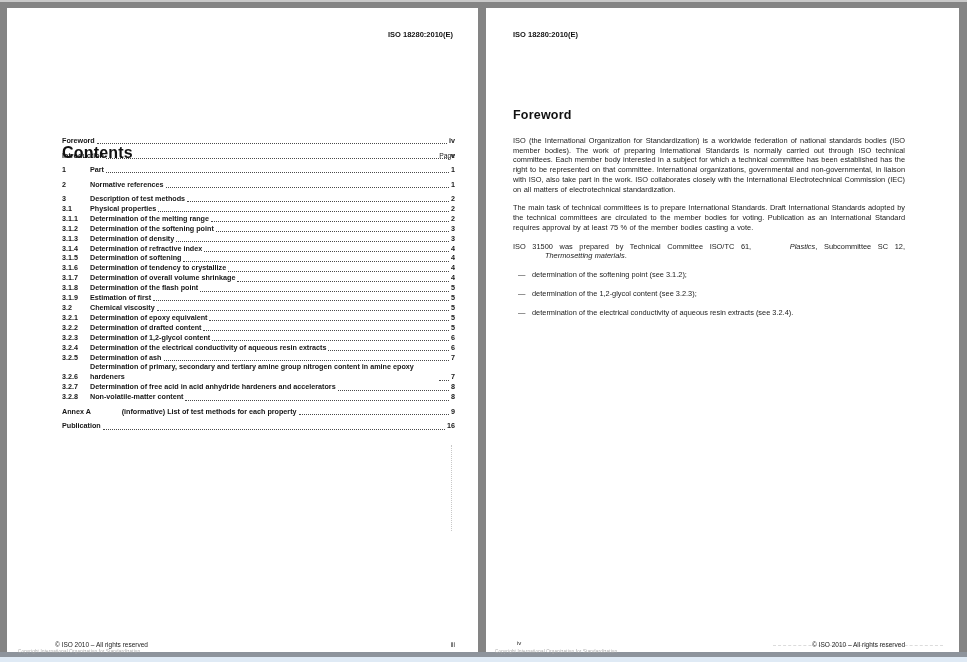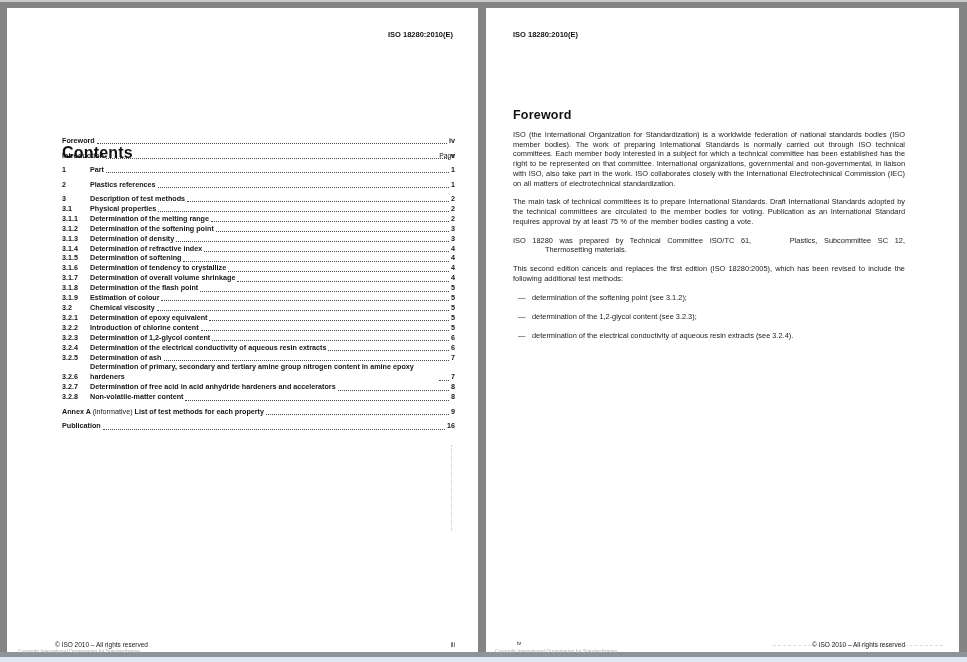--- a/index.html
+++ b/index.html
@@ -40,35 +40,35 @@
   .toc-row.gap{margin-top:4.6px;}
   .toc-num{flex:0 0 28px;}
   .toc-title{flex:0 1 auto;min-width:0;}
   .toc-leader{flex:1 1 10px;min-width:10px;border-bottom:1px dotted #4a4a4a;margin:0 2px 1.5px 2px;height:0;}
   .toc-page{flex:0 0 auto;}
 
   .v-dots{left:444px;top:437px;width:0;height:86px;border-left:1px dotted #c8c8c8;}
 
   
   .fw-title{left:27px;top:100px;font-size:12.5px;font-weight:bold;letter-spacing:.2px;}
-  #fw-body{left:27px;top:122px;width:392px;font-size:7.4px;line-height:9.7px;color:#1a1a1a;}
+  #fw-body{left:27px;top:128px;width:392px;font-size:7.4px;line-height:9.7px;color:#1a1a1a;}
   #fw-body p{margin:0 0 9.2px 0;text-align:justify;word-spacing:.4px;}
   .bullet{display:flex;margin:0 0 9.2px 0;padding-left:5px;}
   .bullet .dash{flex:0 0 14px;}
   .bullet .btxt{flex:1;}
 
   
   .footer-l{left:48px;right:23px;top:633px;display:flex;justify-content:space-between;font-size:6.5px;color:#1a1a1a;}
   .footer-r-num{left:31px;top:632px;font-size:6px;color:#1a1a1a;}
   .footer-r-copy{right:54px;top:633px;font-size:6.5px;color:#1a1a1a;white-space:nowrap;}
   .watermark{font-size:4.5px;color:#a9a9a9;white-space:nowrap;letter-spacing:.2px;}
   #wm-left{left:11px;top:641px;}
   #wm-right{left:9px;top:641px;}
   .dash-line{left:287px;top:637px;width:170px;height:0;border-top:1px dashed #dcdcdc;}
-  .it{padding-left:32px;}
+  .it{font-style:italic;padding-left:32px;}
 </style>
 </head>
 <body style="--frame: #848484; --botbar: #8e949c; --botstrip: #dfeaf5;">
 
 <div>
 
   <div id="frame-top-light" class="abs"></div>
   <div id="frame-top" class="abs"></div>
   <div id="frame-left" class="abs"></div>
   <div id="frame-center" class="abs"></div>
@@ -96,21 +96,21 @@
           <span class="toc-page">v</span>
         </div>
         <div class="toc-row loose">
           <span class="toc-num">1</span>
           <span class="toc-title">Part</span>
           <span class="toc-leader"></span>
           <span class="toc-page">1</span>
         </div>
         <div class="toc-row loose">
           <span class="toc-num">2</span>
-          <span class="toc-title">Plastics references</span>
+          <span class="toc-title">Normative references</span>
           <span class="toc-leader"></span>
           <span class="toc-page">1</span>
         </div>
         <div class="toc-row">
           <span class="toc-num">3</span>
           <span class="toc-title">Description of test methods</span>
           <span class="toc-leader"></span>
           <span class="toc-page">2</span>
         </div>
         <div class="toc-row">
@@ -162,39 +162,39 @@
           <span class="toc-page">4</span>
         </div>
         <div class="toc-row">
           <span class="toc-num">3.1.8</span>
           <span class="toc-title">Determination of the flash point</span>
           <span class="toc-leader"></span>
           <span class="toc-page">5</span>
         </div>
         <div class="toc-row">
           <span class="toc-num">3.1.9</span>
-          <span class="toc-title">Estimation of colour</span>
+          <span class="toc-title">Estimation of first</span>
           <span class="toc-leader"></span>
           <span class="toc-page">5</span>
         </div>
         <div class="toc-row">
           <span class="toc-num">3.2</span>
           <span class="toc-title">Chemical viscosity</span>
           <span class="toc-leader"></span>
           <span class="toc-page">5</span>
         </div>
         <div class="toc-row">
           <span class="toc-num">3.2.1</span>
           <span class="toc-title">Determination of epoxy equivalent</span>
           <span class="toc-leader"></span>
           <span class="toc-page">5</span>
         </div>
         <div class="toc-row">
           <span class="toc-num">3.2.2</span>
-          <span class="toc-title">Introduction of chlorine content</span>
+          <span class="toc-title">Determination of drafted content</span>
           <span class="toc-leader"></span>
           <span class="toc-page">5</span>
         </div>
         <div class="toc-row">
           <span class="toc-num">3.2.3</span>
           <span class="toc-title">Determination of 1,2-glycol content</span>
           <span class="toc-leader"></span>
           <span class="toc-page">6</span>
         </div>
         <div class="toc-row">
@@ -221,21 +221,21 @@
           <span class="toc-leader"></span>
           <span class="toc-page">8</span>
         </div>
         <div class="toc-row">
           <span class="toc-num">3.2.8</span>
           <span class="toc-title">Non-volatile-matter content</span>
           <span class="toc-leader"></span>
           <span class="toc-page">8</span>
         </div>
         <div class="toc-row gap">
-          <span class="toc-title"><span>Annex A </span><span style="font-weight: normal;">(informative)  </span><span>List of test methods for each property</span></span>
+          <span class="toc-title"><span>Annex A </span><span style="font-weight: bold; margin-left: 29px;">(informative)  </span><span>List of test methods for each property</span></span>
           <span class="toc-leader"></span>
           <span class="toc-page">9</span>
         </div>
         <div class="toc-row gap">
           <span class="toc-title">Publication</span>
           <span class="toc-leader"></span>
           <span class="toc-page">16</span>
         </div>
       </div>
 
@@ -249,22 +249,21 @@
   </div>
 
   <div id="page-right" class="page abs">
     <div class="hdr abs">ISO 18280:2010(E)</div>
 
     <div class="fw-title abs">Foreword</div>
 
     <div id="fw-body" class="abs">
         <p>ISO (the International Organization for Standardization) is a worldwide federation of national standards bodies (ISO member bodies). The work of preparing International Standards is normally carried out through ISO technical committees. Each member body interested in a subject for which a technical committee has been established has the right to be represented on that committee. International organizations, governmental and non-governmental, in liaison with ISO, also take part in the work. ISO collaborates closely with the International Electrotechnical Commission (IEC) on all matters of electrotechnical standardization.</p>
         <p>The main task of technical committees is to prepare International Standards. Draft International Standards adopted by the technical committees are circulated to the member bodies for voting. Publication as an International Standard requires approval by at least 75 % of the member bodies casting a vote.</p>
-        <p><span>ISO 18280 was prepared by Technical Committee ISO/TC 61, </span><span class="it">Plastics</span><span>, Subcommittee SC 12, </span><span class="it">Thermosetting materials</span><span>.</span></p>
-        <p>This second edition cancels and replaces the first edition (ISO 18280:2005), which has been revised to include the following additional test methods:</p>
+        <p><span>ISO 31500 was prepared by Technical Committee ISO/TC 61, </span><span class="it">Plastics</span><span>, Subcommittee SC 12, </span><span class="it">Thermosetting materials</span><span>.</span></p>
         <div class="bullet">
           <span class="dash">—</span>
           <span class="btxt">determination of the softening point (see 3.1.2);</span>
         </div>
         <div class="bullet">
           <span class="dash">—</span>
           <span class="btxt">determination of the 1,2-glycol content (see 3.2.3);</span>
         </div>
         <div class="bullet">
           <span class="dash">—</span>

